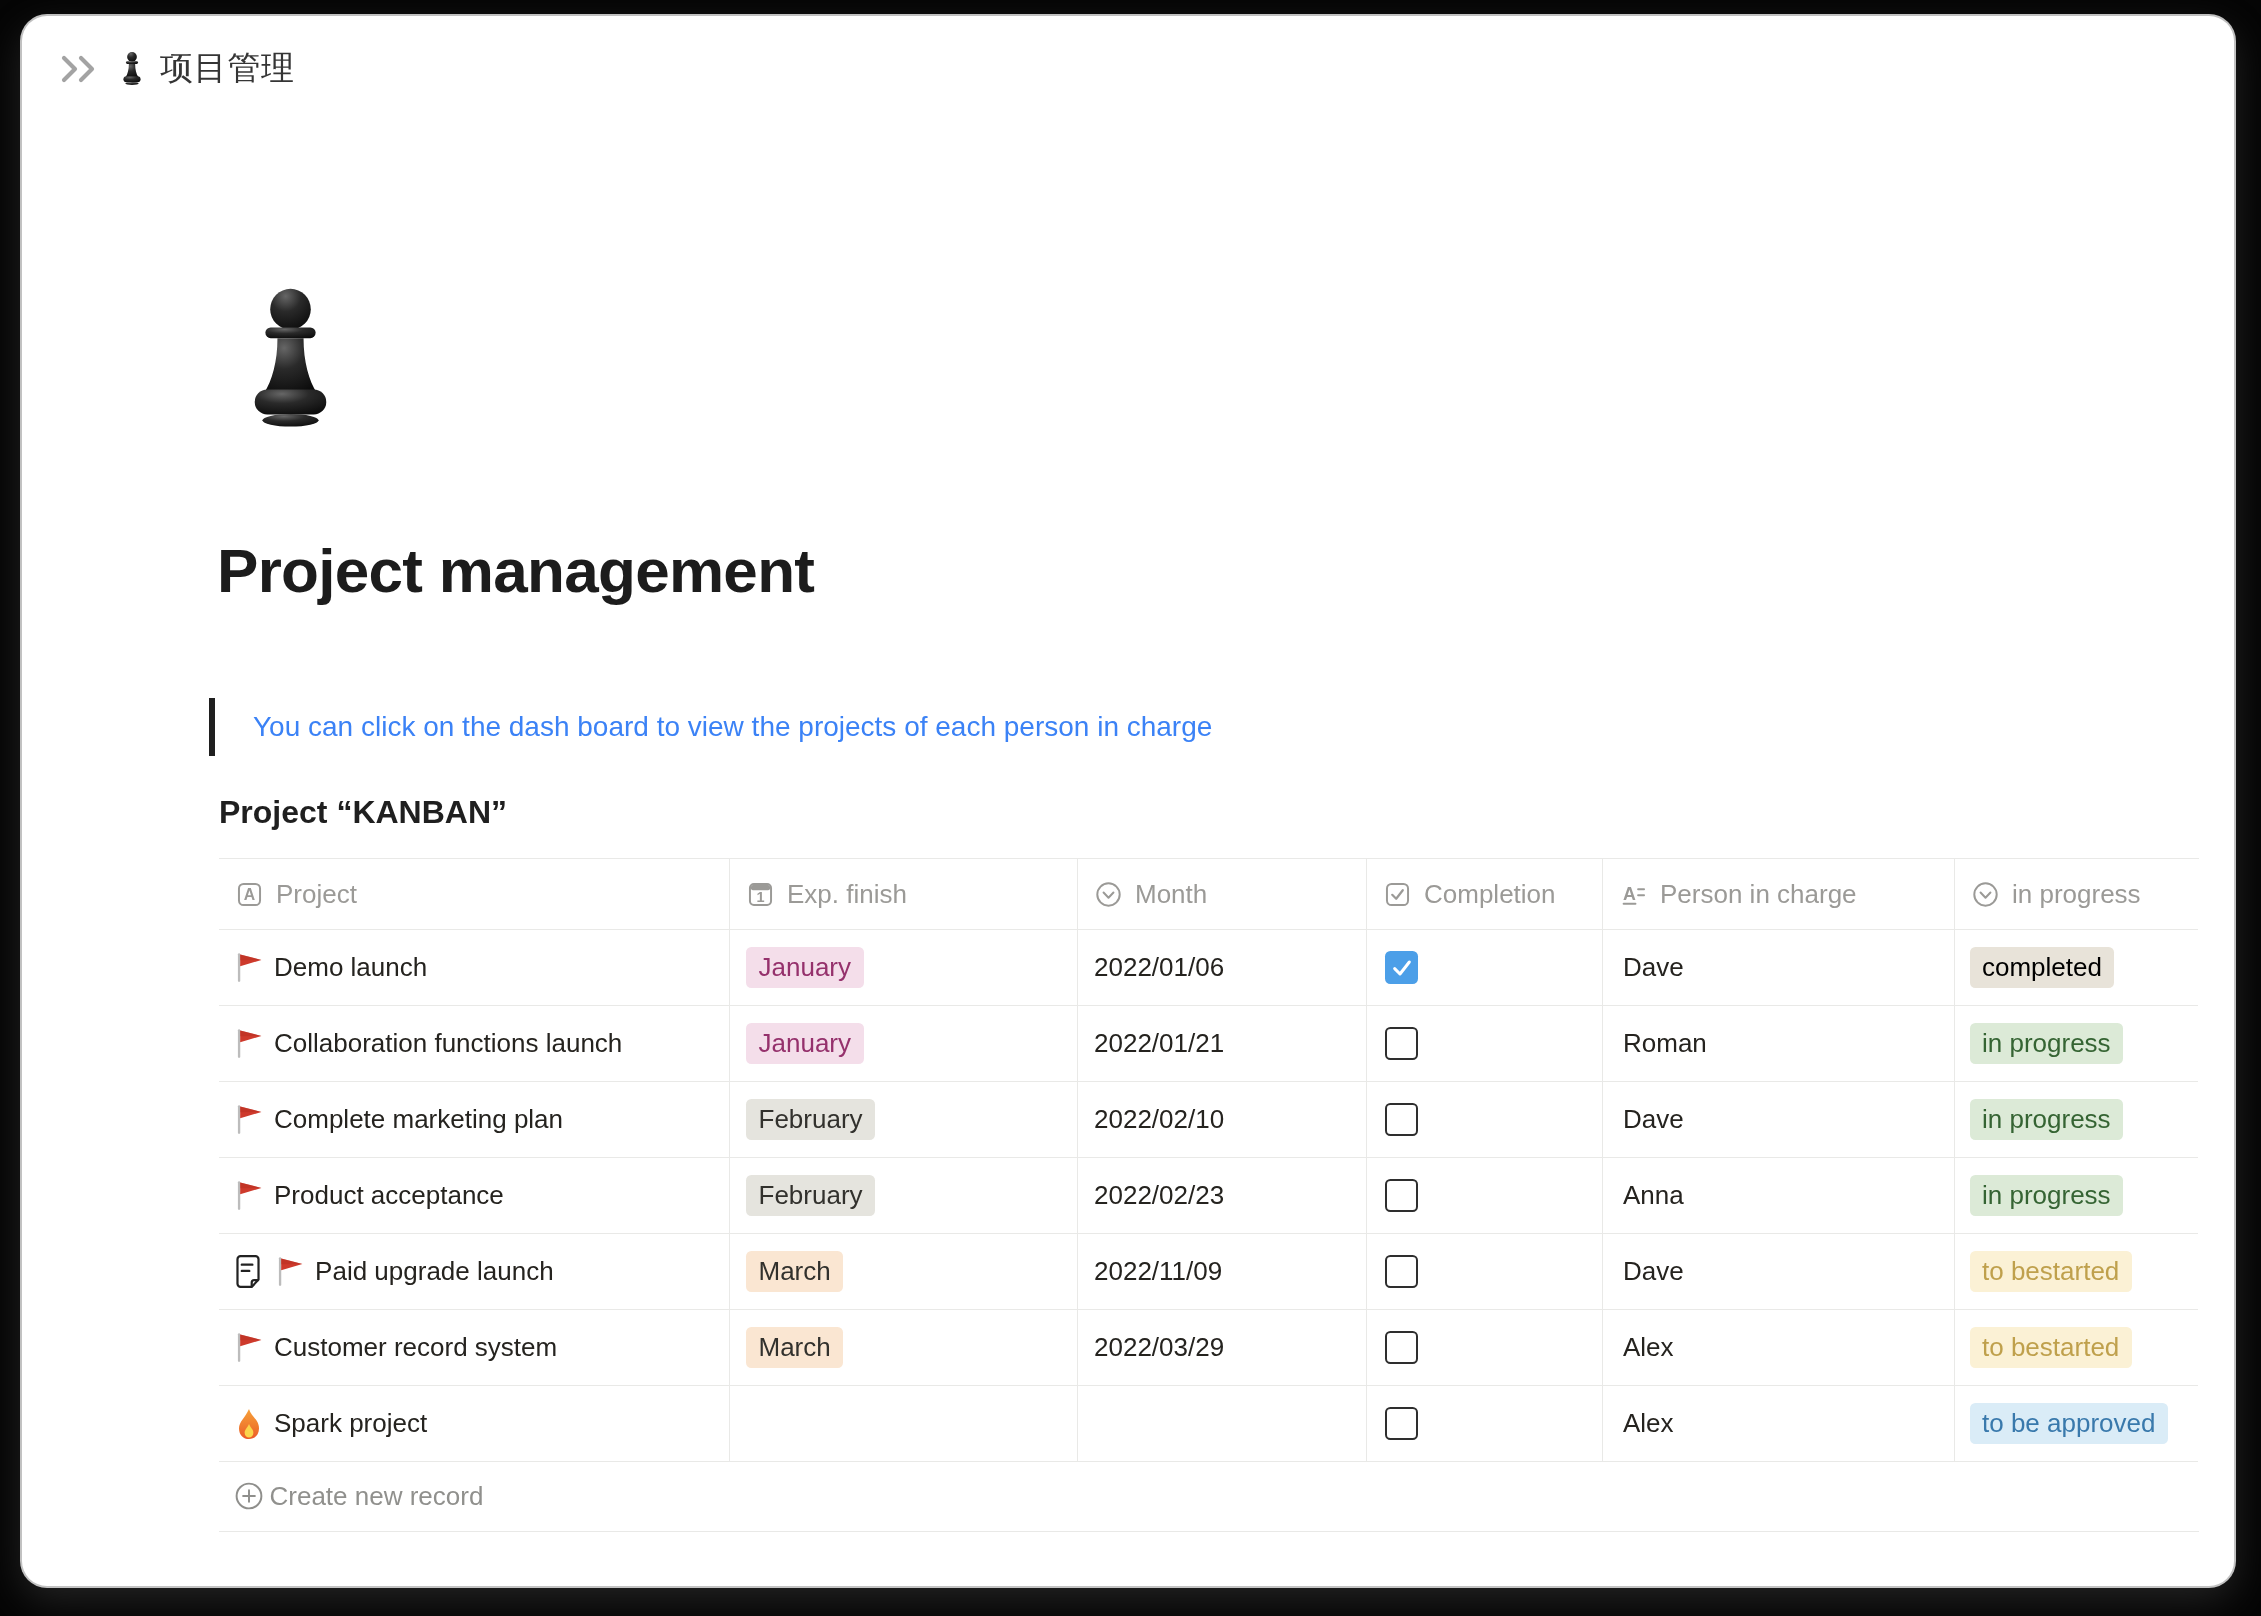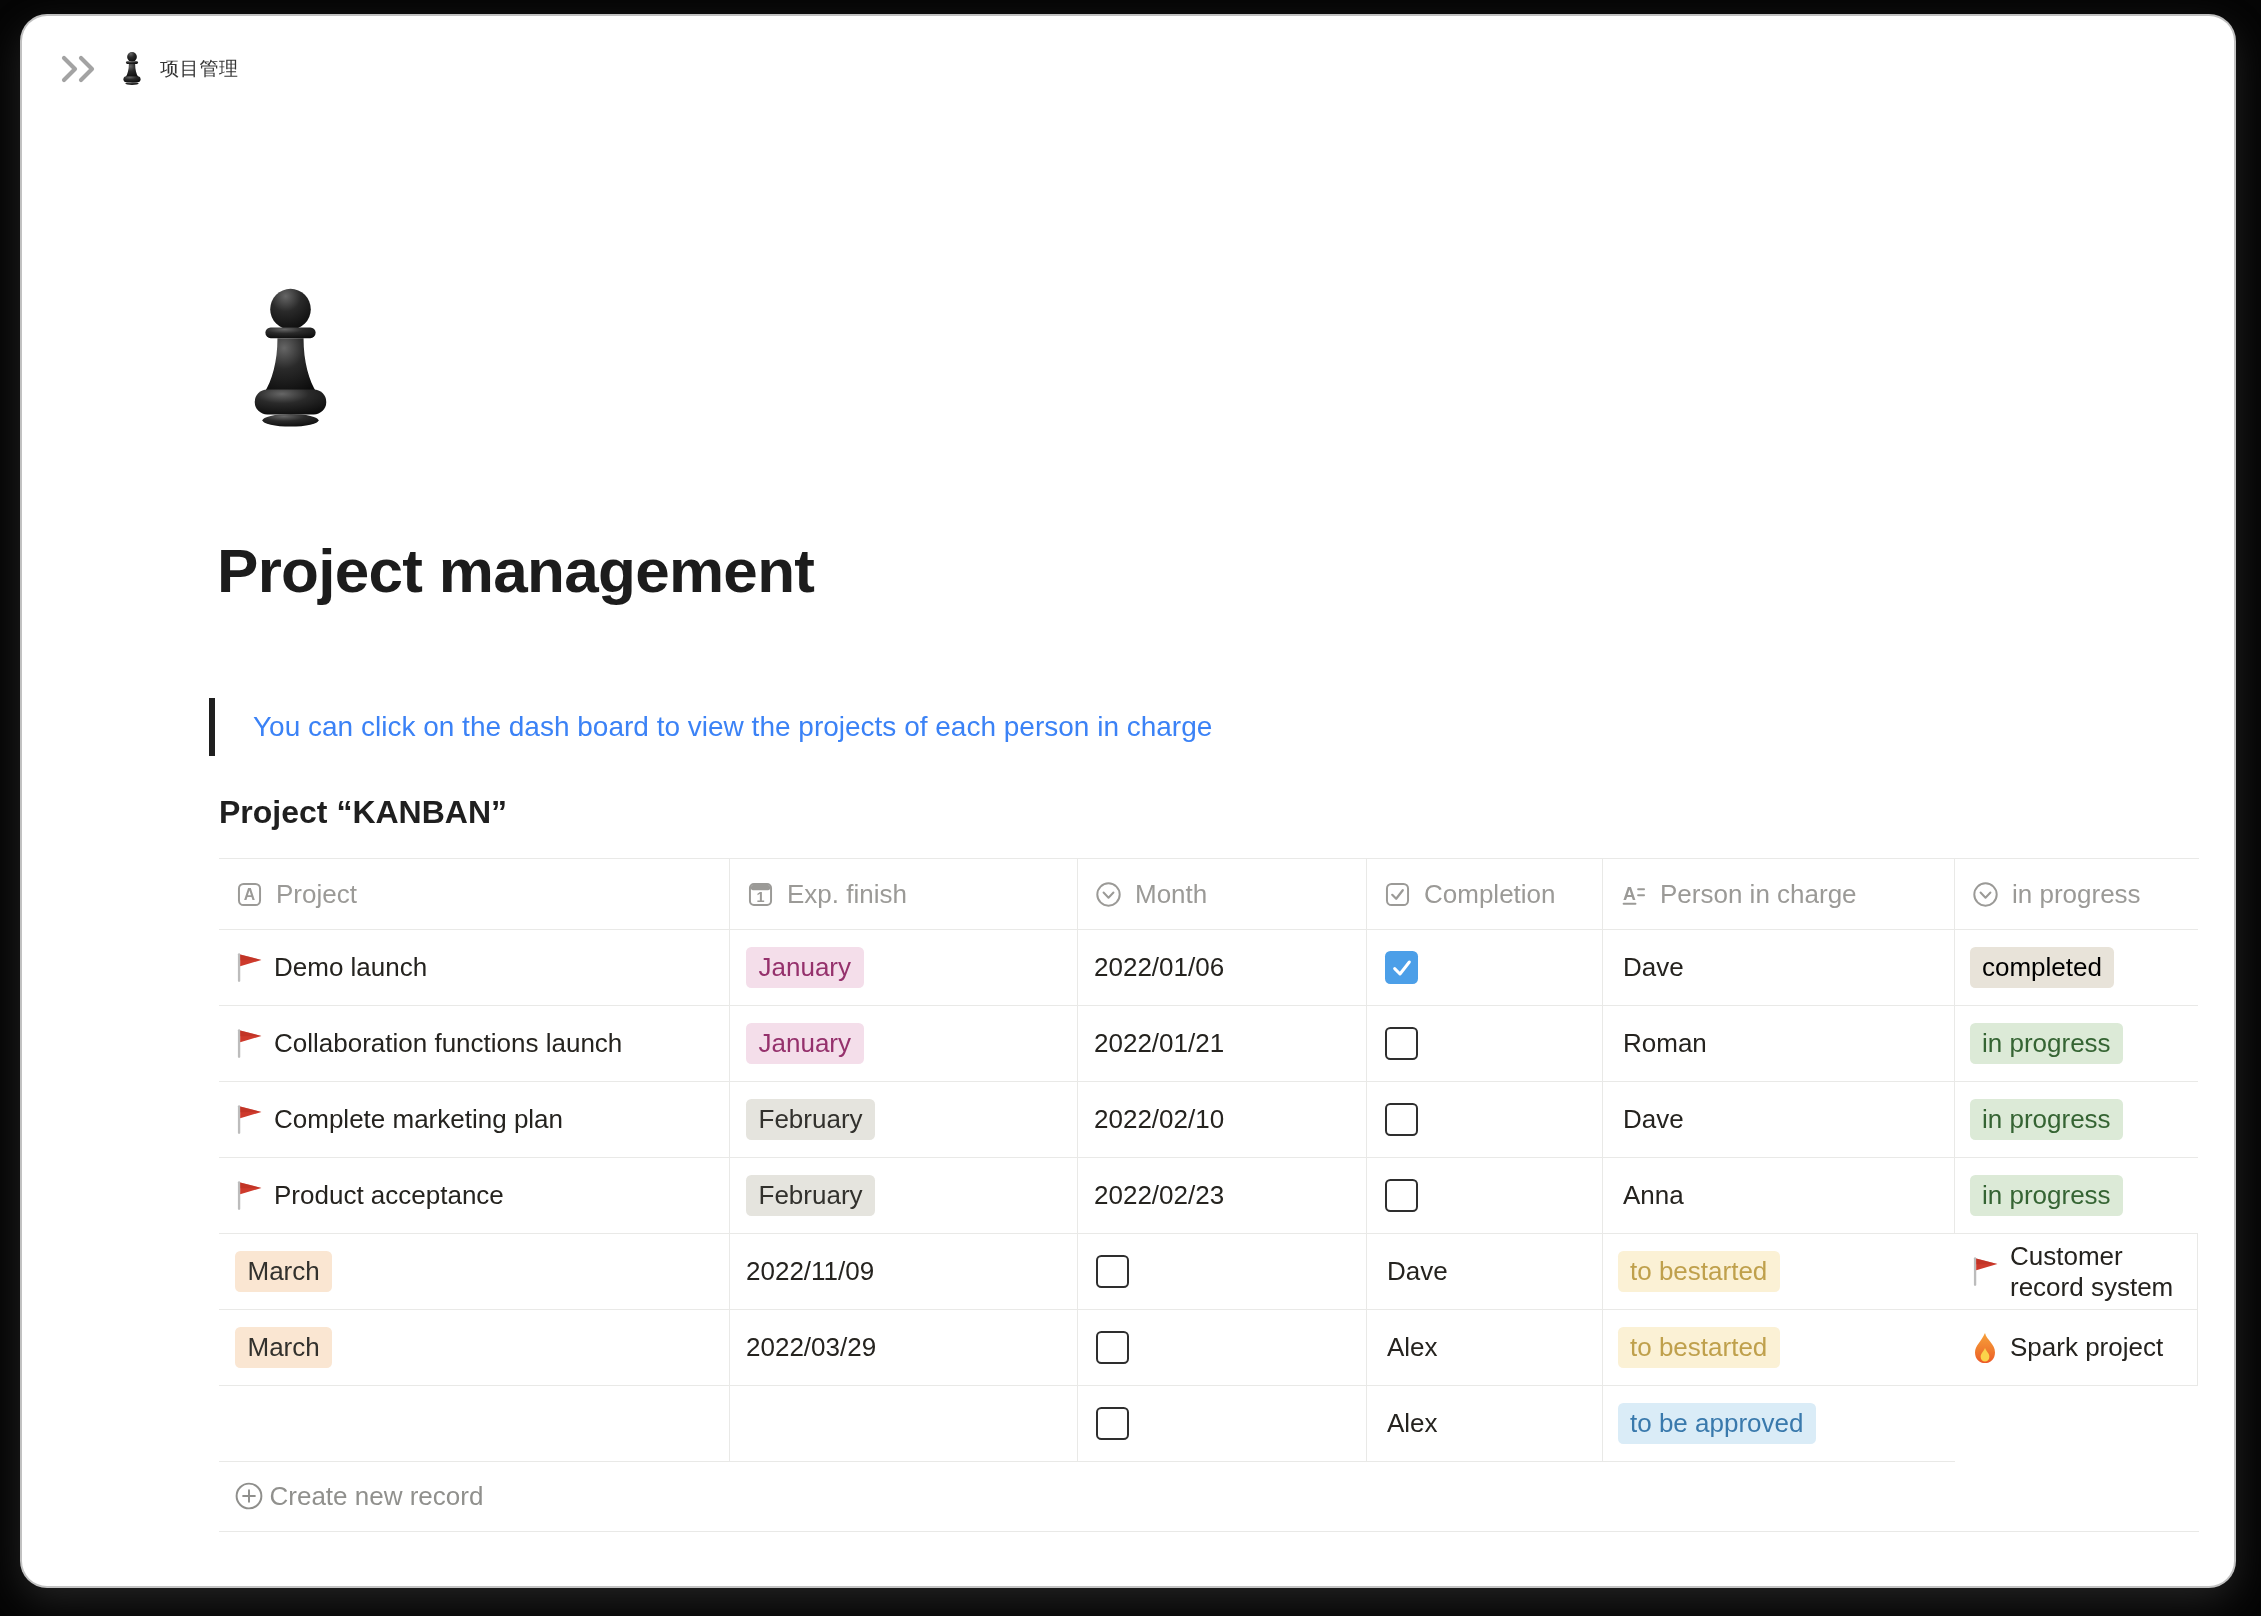--- a/index.html
+++ b/index.html
@@ -12,21 +12,21 @@
   }
   .window {
     position:absolute; left:22px; top:16px; width:2212px; height:1570px;
     background:#ffffff; border-radius:25px;
     box-shadow:0 0 0 2px rgba(225,225,225,.85), 0 13px 39px rgba(120,120,120,.28);
   }
   
   .topbar { position:absolute; left:36px; top:34px; height:37px; display:flex; align-items:center; gap:16px; }
   .chevrons-wrap { width:46px; height:30px; display:flex; align-items:center; }
   .crumb-pawn { width:24px; height:37px; }
-  .crumb-label { font-size:19px; color:#353535; font-weight:500; letter-spacing:0.7px; }
+  .crumb-label { font-size:33px; color:#353535; font-weight:500; letter-spacing:0.7px; }
   
   .hero-pawn { position:absolute; left:220px; top:264px; width:97px; height:155px; }
   .page-title { position:absolute; left:195px; top:519px; font-size:62px; font-weight:700; color:#1c1c1c; letter-spacing:-0.7px; }
   .quote { position:absolute; left:187px; top:682px; height:58px; display:flex; align-items:center;
            border-left:6.6px solid #1f1f1f; padding-left:38px; }
   .quote span { font-size:28px; color:#3b82f6; }
   .section-heading { position:absolute; left:197px; top:778px; font-size:32px; font-weight:700; color:#1f1f1f; }
   
   .nt-table {
     position:absolute; left:197px; top:842px; width:1980px;
@@ -285,20 +285,29 @@
         </div>
         <div class="td c-check vline">
           <span class="checkbox"></span>
         </div>
         <div class="td c-person vline">
           <span>Anna</span>
         </div>
         <div class="td c-status">
           <span class="tag" style="background-color: rgb(220, 234, 215); color: rgb(53, 100, 51);">in progress</span>
         </div>
+        <div class="td c-proj vline">
+          <svg class="cell-doc" viewBox="0 0 42 54" width="28" height="35">
+            <use href="#icon-doc"></use>
+          </svg>
+          <svg class="cell-flag" viewBox="0 0 46 50" width="30" height="33">
+            <use href="#icon-flag"></use>
+          </svg>
+          <span>Paid upgrade launch</span>
+        </div>
         <div class="td c-month vline">
           <span class="tag" style="background-color: rgb(250, 230, 210); color: rgb(50, 49, 45);">March</span>
         </div>
         <div class="td c-date vline">
           <span>2022/11/09</span>
         </div>
         <div class="td c-check vline">
           <span class="checkbox"></span>
         </div>
         <div class="td c-person vline">

